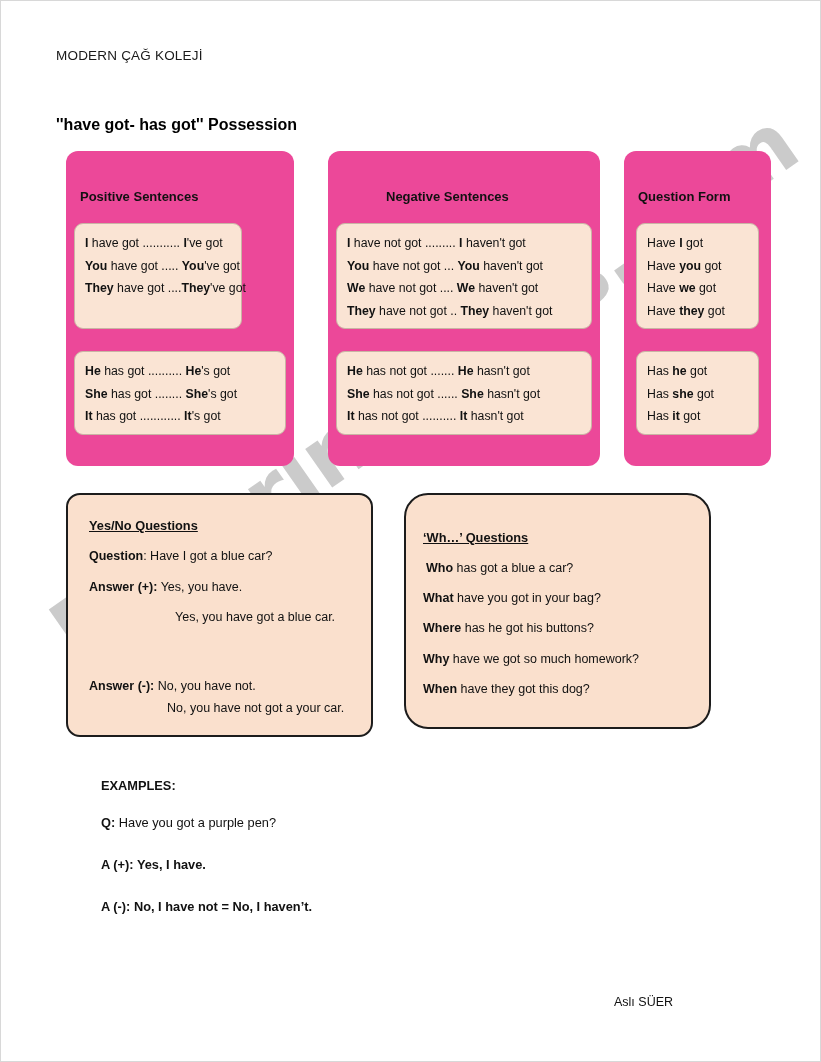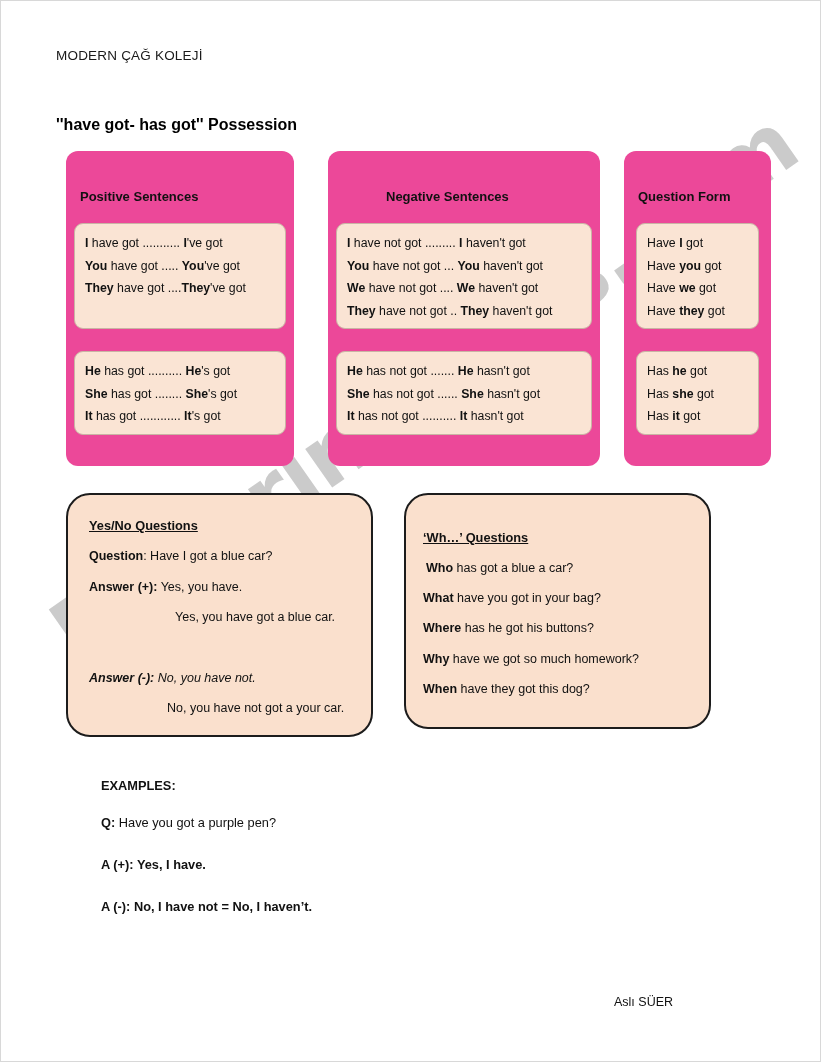--- a/index.html
+++ b/index.html
@@ -152,21 +152,21 @@
   <div id="watermark">
     <div class="wm-text">ESLprintables.com</div>
   </div>
 
   <div id="school-name">MODERN ÇAĞ KOLEJİ</div>
   <div id="worksheet-title">''have got- has got'' Possession</div>
 
   <div class="blue-panel" style="left:65px; top:150px; width:228px; height:315px;">
     <div class="panel-heading" style="left:14px; top:38px;">Positive Sentences</div>
 
-    <div class="peach-box" style="left:8px; top:72px; width:212px; height:106px;">
+    <div class="peach-box" style="left:8px; top:72px; width:168px; height:106px;">
       <div class="lines">
         <div class="line"><span class="b">I</span><span> have got ........... </span><span class="b">I</span><span>'ve got</span></div>
         <div class="line"><span class="b">You</span><span> have got ..... </span><span class="b">You</span><span>'ve got</span></div>
         <div class="line"><span class="b">They</span><span> have got ....</span><span class="b">They</span><span>'ve got</span></div>
       </div>
     </div>
 
     <div class="peach-box" style="left:8px; top:200px; width:212px; height:84px;">
       <div class="lines">
         <div class="line"><span class="b">He</span><span> has got .......... </span><span class="b">He</span><span>'s got</span></div>
@@ -211,34 +211,34 @@
 
     <div class="peach-box" style="left:12px; top:200px; width:123px; height:84px;">
       <div class="lines">
         <div class="line"><span>Has </span><span class="b">he</span><span> got</span></div>
         <div class="line"><span>Has </span><span class="b">she</span><span> got</span></div>
         <div class="line"><span>Has </span><span class="b">it</span><span> got</span></div>
       </div>
     </div>
   </div>
 
-  <div class="dark-box" style="left:65px; top:492px; width:307px; height:244px;">
+  <div class="dark-box" style="left:65px; top:492px; width:307px; height:244px;border-radius:14px;">
     <div class="box-title" style="position:absolute; left:21px; top:23px;">Yes/No Questions</div>
 
     <div class="row" style="position:absolute; left:21px; top:54px;">
       <span class="b">Question</span><span>: Have I got a blue car?</span>
     </div>
 
     <div class="row" style="position:absolute; left:21px; top:85px;">
       <span class="b">Answer (+):</span><span> Yes, you have.</span>
     </div>
 
     <div class="row indent" style="position:absolute; left:21px; top:115px;">Yes, you have got a blue car.</div>
 
-    <div class="row" style="position:absolute; left:21px; top:176px;font-style:italic;">
+    <div class="row" style="position:absolute; left:21px; top:184px;">
       <span class="b">Answer (-):</span><span> No, you have not.</span>
     </div>
 
     <div class="row indent2" style="position:absolute; left:21px; top:206px;">No, you have not got a your car.</div>
   </div>
 
   <div class="dark-box" style="left:403px; top:492px; width:307px; height:236px;">
     <div class="box-title" style="position:absolute; left:17px; top:35px;">‘Wh…’  Questions</div>
 
     <div class="row" style="position:absolute; left:20px; top:66px;">

